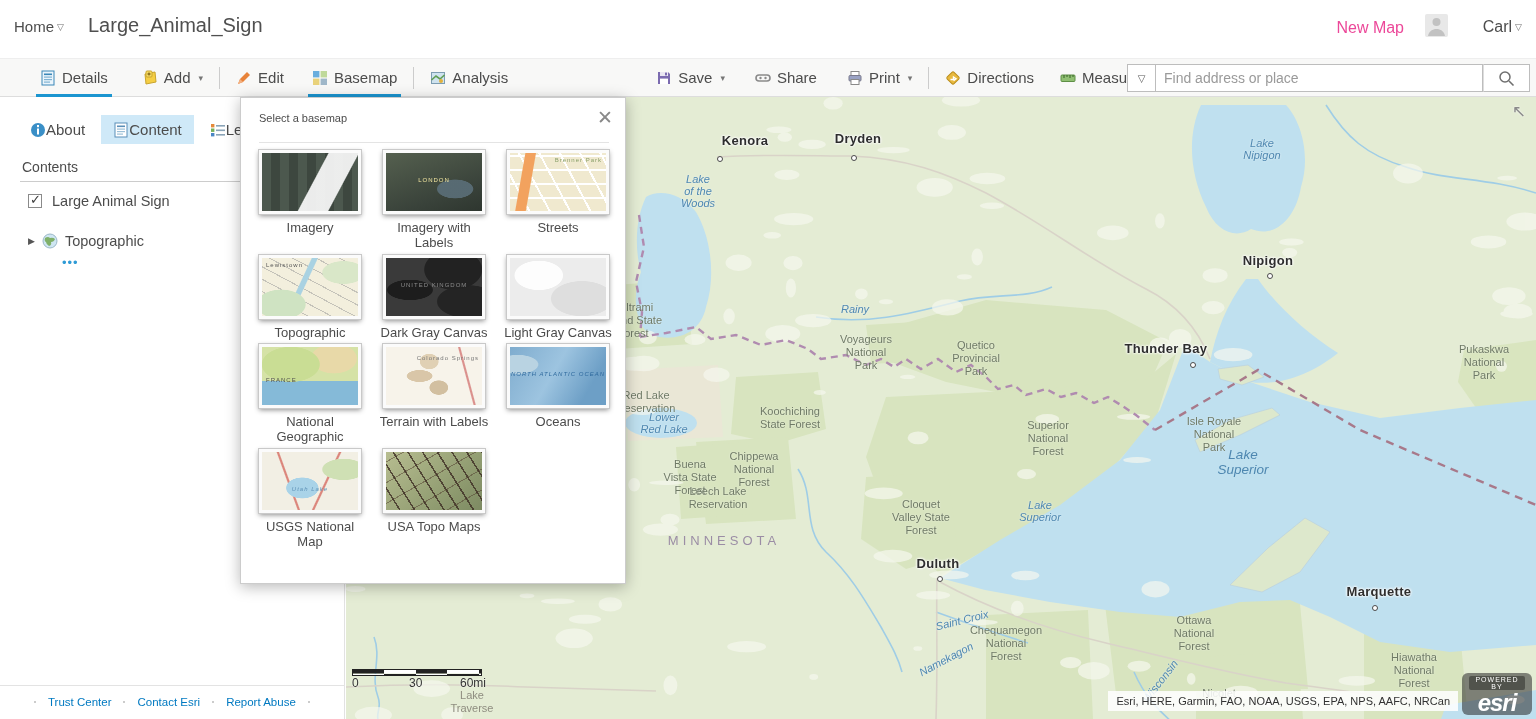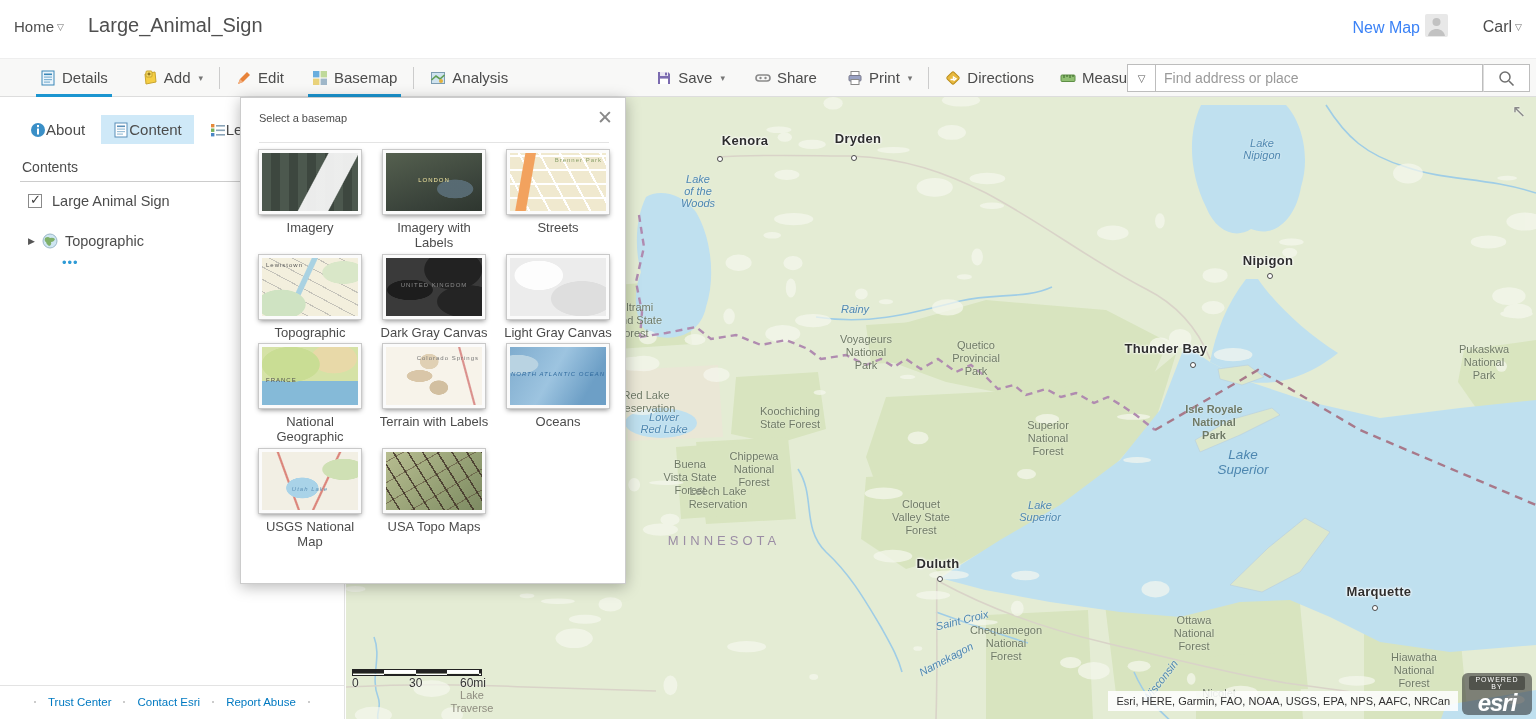--- a/index.html
+++ b/index.html
@@ -5,21 +5,21 @@
   * { margin:0; padding:0; box-sizing:border-box; }
   html,body { width:1536px; height:719px; overflow:hidden; background:#fff;
     font-family:"Liberation Sans","DejaVu Sans",sans-serif; color:#4c4c4c; }
   #stage { position:absolute; left:0; top:0; width:1536px; height:642px; background:#fff; }
 
   
   #appHeader { position:absolute; left:0; top:0; width:1536px; height:58px; background:#fff; }
   .home-link { position:absolute; left:14px; top:18px; font-size:15px; color:#4c4c4c; cursor:pointer; }
   .tri-sm { font-size:9px; color:#6e6e6e; margin-left:3px; vertical-align:2px; }
   #docTitle { position:absolute; left:88px; top:14px; font-size:20px; color:#4f4f4f; }
-  #newMapBtn { position:absolute; right:116px; top:19px; font-size:16px; color:#3b82f6; cursor:pointer;margin-left:39px; }
+  #newMapBtn { position:absolute; right:132px; top:19px; font-size:16px; color:#ec4899; cursor:pointer;margin-left:39px; }
   #avatar { position:absolute; right:88px; top:14px; width:23px; height:23px; background:#e8e8e8; border-radius:2px; }
   #avatar svg { display:block; }
   #userMenu { position:absolute; right:14px; top:18px; font-size:16px; color:#4c4c4c; cursor:pointer; }
 
   
   #toolbar { position:absolute; left:0; top:58px; width:1536px; height:39px; background:#f8f8f7;
     border-top:1px solid #eee; border-bottom:1px solid #ddd; display:flex; align-items:center; }
   .tb-item { display:flex; align-items:center; gap:6px; font-size:15px; color:#4c4c4c;
     height:38px; padding:0 10px; cursor:pointer; position:relative; white-space:nowrap; }
   .tb-item.active::after { content:""; position:absolute; left:6px; right:6px; bottom:0; height:3px; background:#1b95d0; }
@@ -542,21 +542,21 @@
 Forest</div>
         <div class="map-label lbl-forest" style="left: 300px; top: 292px;">Red Lake
 Reservation</div>
         <div class="map-label lbl-water" style="left: 318px; top: 314px;">Lower
 Red Lake</div>
         <div class="map-label lbl-forest" style="left: 444px; top: 308px;">Koochiching
 State Forest</div>
         <div class="map-label lbl-forest" style="left: 702px; top: 322px;">Superior
 National
 Forest</div>
-        <div class="map-label lbl-forest" style="left: 868px; top: 306px; font-weight: bold;">Isle Royale
+        <div class="map-label lbl-forest" style="left: 868px; top: 318px;">Isle Royale
 National
 Park</div>
         <div class="map-label lbl-water-lg" style="left: 897px; top: 350px;">Lake
 Superior</div>
         <div class="map-label lbl-forest" style="left: 408px; top: 353px;">Chippewa
 National
 Forest</div>
         <div class="map-label lbl-forest" style="left: 344px; top: 361px;">Buena
 Vista State
 Forest</div>

